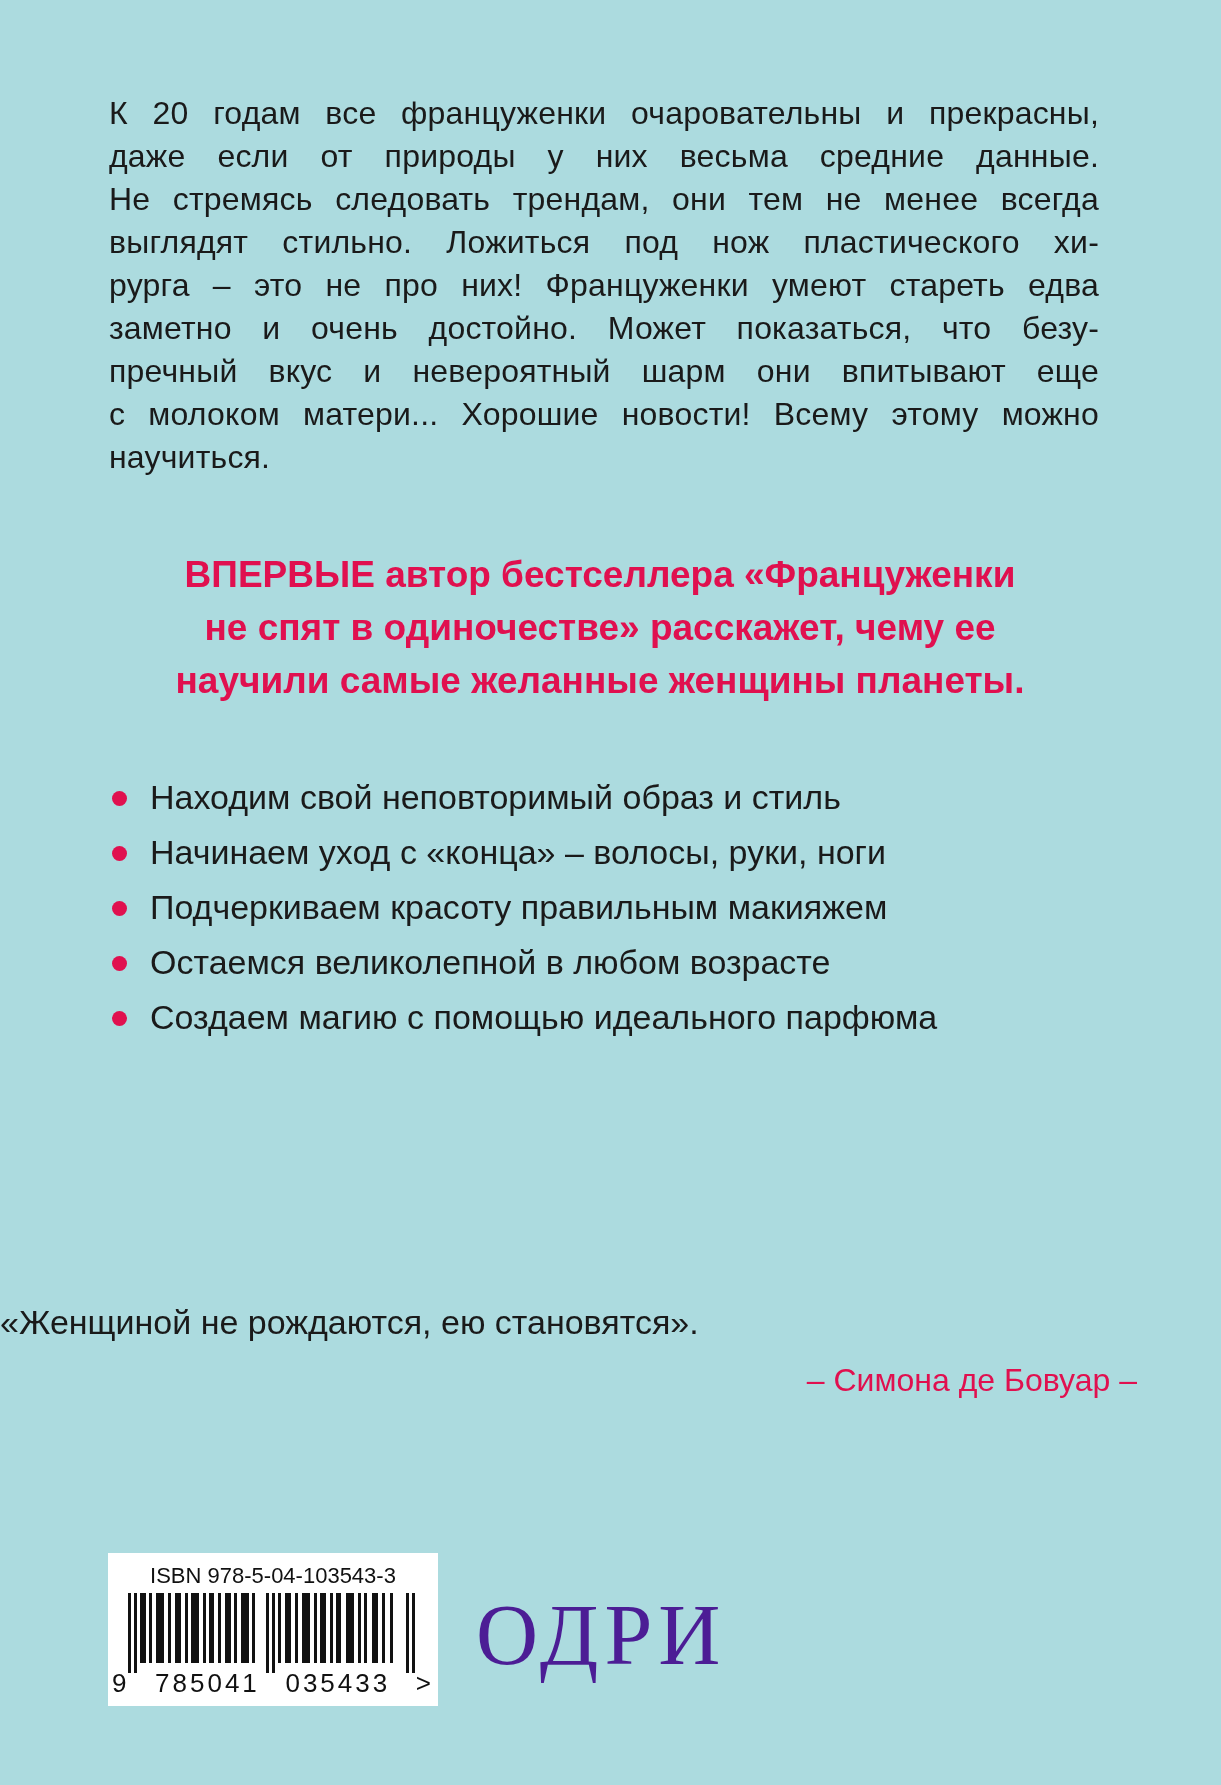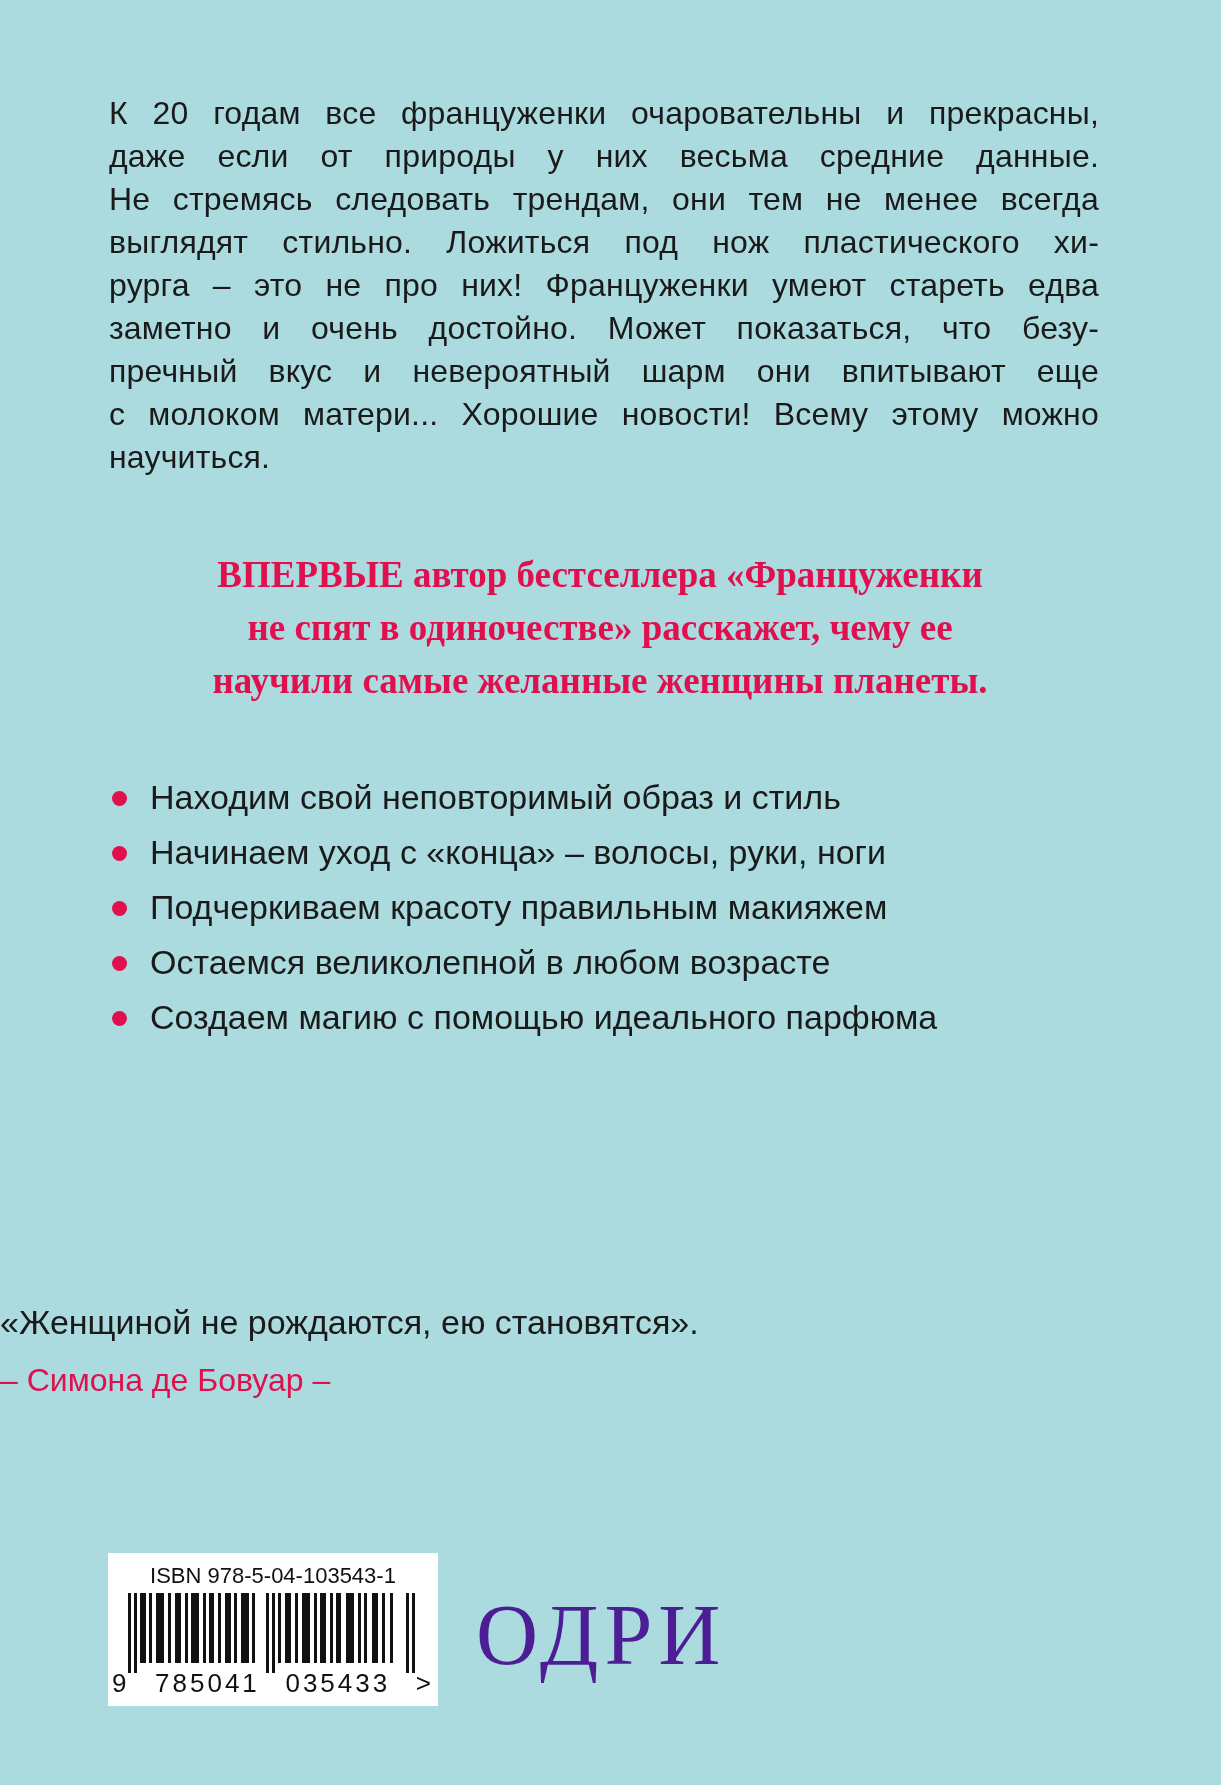--- a/index.html
+++ b/index.html
@@ -15,38 +15,38 @@
     font-size:32px; line-height:43px; text-align:justify;
     text-align-last:left; letter-spacing:0.2px;
   }
   .intro span { display:block; text-align:justify; text-align-last:justify; }
   .intro span.last { text-align-last:left; }
   .highlight {
     position:absolute; left:100px; top:548px; width:1000px;
     font-size:37px; line-height:53px; font-weight:bold;
     color:#e0104f; text-align:center;
   }
-  .highlight span { display:block;font-family:Liberation Serif, serif; }
+  .highlight span { display:block; }
   .bullets {
     position:absolute; left:110px; top:770px; width:1010px;
     margin:0; padding:0; list-style:none;
     font-size:34px; line-height:55px;
   }
   .bullets li { position:relative; padding-left:40px; }
   .bullets .dot {
     position:absolute; left:2px; top:21px;
     width:15px; height:15px; border-radius:50%; background:#e0104f;
   }
   .quote {
     position:absolute; left:0; top:1300px; width:1221px;
     text-align:left; font-size:34px; line-height:44px;
   }
   .quote-author {
     position:absolute; left:0; top:1362px; width:1137px;
-    text-align:left; font-size:32px; color:#e0104f;
+    text-align:right; font-size:32px; color:#e0104f;
   }
   .barcode {
     position:absolute; left:108px; top:1553px; width:330px; height:153px;
     background:#ffffff;
   }
   .isbn {
     position:absolute; left:0; top:10px; width:330px; text-align:center;
     font-size:22px; color:#111;
   }
   .bars { position:absolute; left:20px; top:40px; width:290px; height:80px; }
@@ -88,21 +88,21 @@
   <li><span class="dot"></span><span>Начинаем уход с «конца» – волосы, руки, ноги</span></li>
   <li><span class="dot"></span><span>Подчеркиваем красоту правильным макияжем</span></li>
   <li><span class="dot"></span><span>Остаемся великолепной в любом возрасте</span></li>
   <li><span class="dot"></span><span>Создаем магию с помощью идеального парфюма</span></li>
 </ul>
 
 <div class="quote">«Женщиной не рождаются, ею становятся».</div>
 <div class="quote-author">– Симона де Бовуар –</div>
 
 <div class="barcode">
-  <div class="isbn">ISBN 978-5-04-103543-1</div>
+  <div class="isbn">ISBN 978-5-04-103543-3</div>
   <svg class="bars" viewBox="0 0 290 80" preserveAspectRatio="none">
     <g fill="#111">
       <rect x="0" y="0" width="3" height="80"></rect>
         <rect x="6" y="0" width="3" height="80"></rect>
       <rect x="12" y="0" width="6" height="70"></rect>
         <rect x="21" y="0" width="3" height="70"></rect>
       <rect x="28" y="0" width="8" height="70"></rect>
         <rect x="40" y="0" width="3" height="70"></rect>
       <rect x="47" y="0" width="6" height="70"></rect>
         <rect x="57" y="0" width="3" height="70"></rect>

